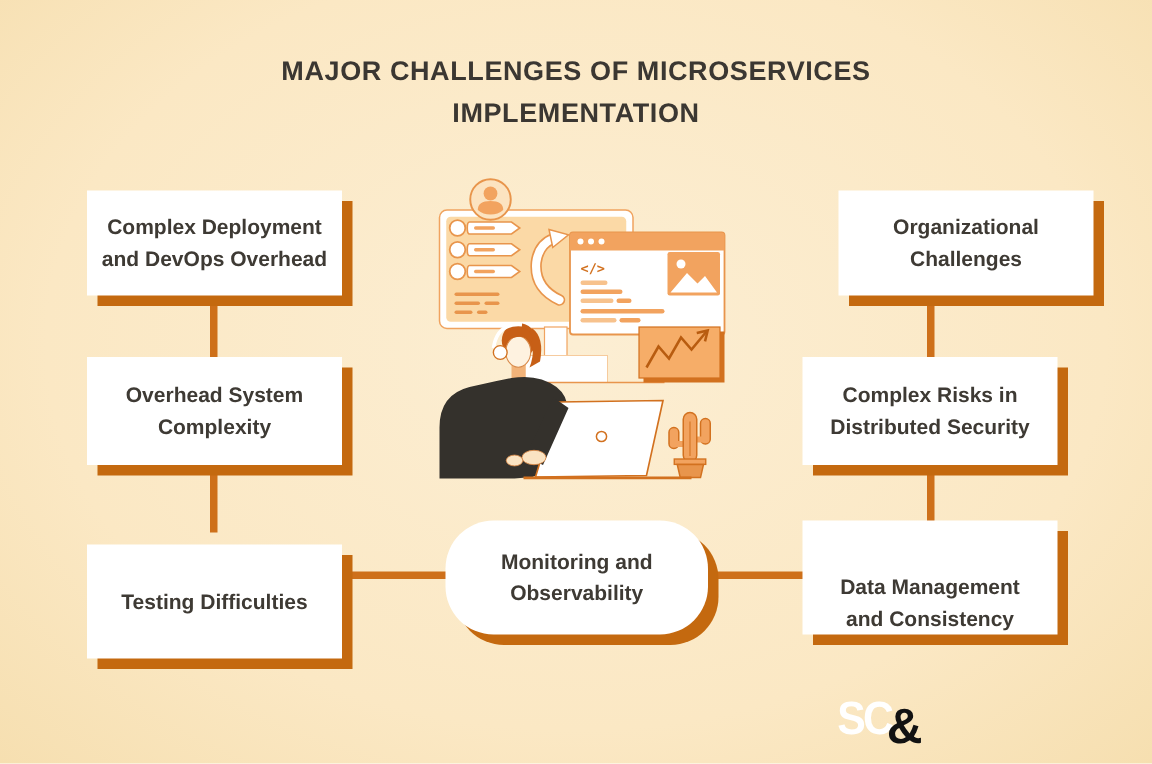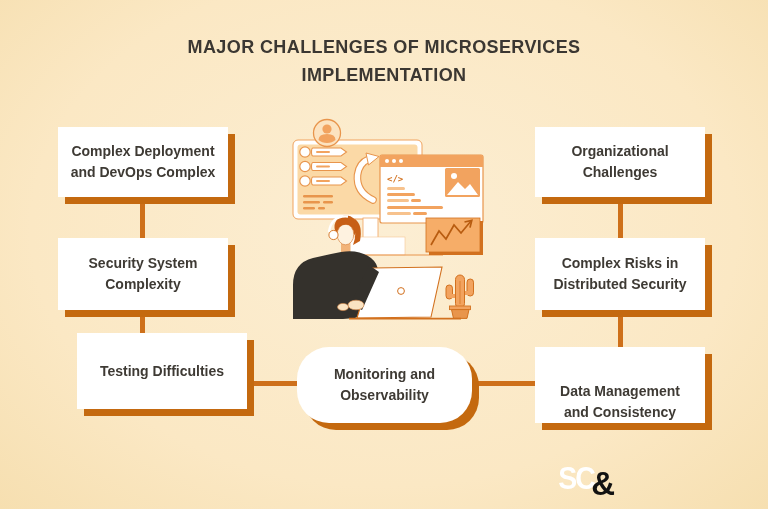--- a/index.html
+++ b/index.html
@@ -25,23 +25,23 @@
   .box{
     position:absolute;background:#FFFFFF;
     box-shadow:7px 7px 0 0 #C4690F;
     display:flex;align-items:center;justify-content:center;
     text-align:center;color:#3E3A34;font-weight:700;
     font-size:14px;line-height:21px;padding:0 8px;box-sizing:border-box;
   }
   .box span{display:block;}
   .b-l1{left:58px;top:127px;width:170px;height:70px;}
   .b-l2{left:58px;top:238px;width:170px;height:72px;}
-  .b-l3{left:58px;top:333px;width:170px;height:76px;margin-left:19px;}
+  .b-l3{left:58px;top:363px;width:170px;height:76px;}
   .b-c {left:297px;top:347px;width:175px;height:76px;border-radius:32px;}
-  .b-r1{left:535px;top:127px;width:170px;height:70px;}
+  .b-r1{left:559px;top:127px;width:170px;height:70px;}
   .b-r2{left:535px;top:238px;width:170px;height:72px;}
   .b-r3{left:535px;top:347px;width:170px;height:76px;align-items:flex-end;}
 
   
   .illus{position:absolute;left:283px;top:115px;width:215px;height:215px;}
 
   
   .logo{
     position:absolute;right:5px;bottom:10px;
     font-weight:700;display:flex;align-items:flex-start;margin-top:48px;
@@ -68,26 +68,26 @@
   <div class="conn" style="left:140px;top:190px;width:5px;height:55px;"></div>
   <div class="conn" style="left:140px;top:303px;width:5px;height:52px;"></div>
   <div class="conn" style="left:618px;top:190px;width:5px;height:55px;"></div>
   <div class="conn" style="left:618px;top:303px;width:5px;height:52px;"></div>
   <div class="conn" style="left:220px;top:381px;width:85px;height:5px;"></div>
   <div class="conn" style="left:465px;top:381px;width:78px;height:5px;"></div>
 
   <div class="box b-l1">
     <div>
         <span>Complex Deployment</span>
-        <span>and DevOps Complex</span>
+        <span>and DevOps Overhead</span>
       </div>
   </div>
   <div class="box b-l2">
     <div>
-        <span>Security System</span>
+        <span>Overhead System</span>
         <span>Complexity</span>
       </div>
   </div>
   <div class="box b-l3">
     <div>
         <span>Testing Difficulties</span>
       </div>
   </div>
   <div class="box b-c">
     <div>

